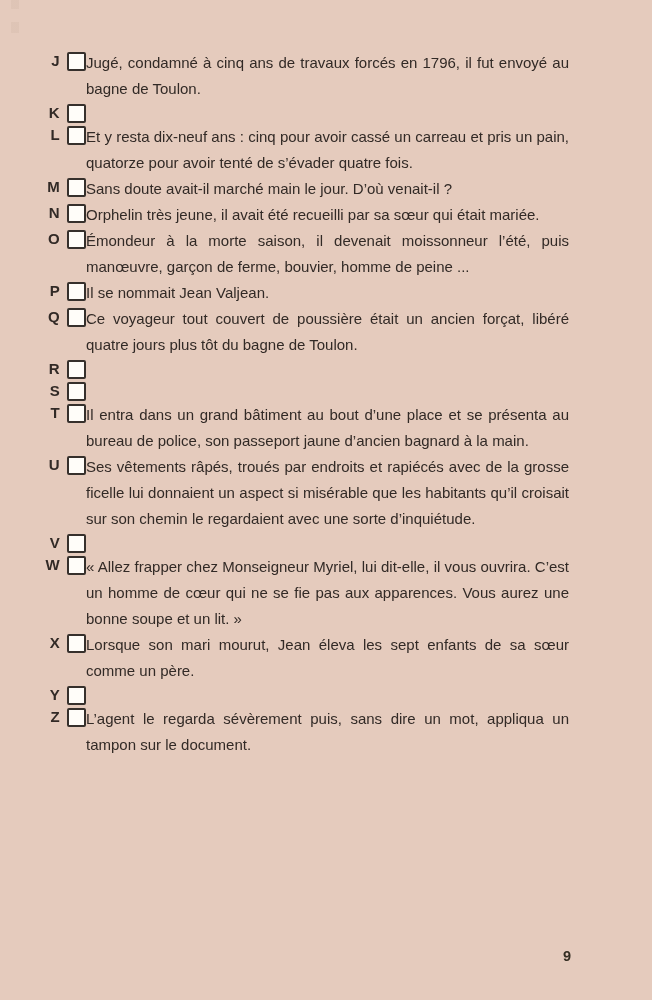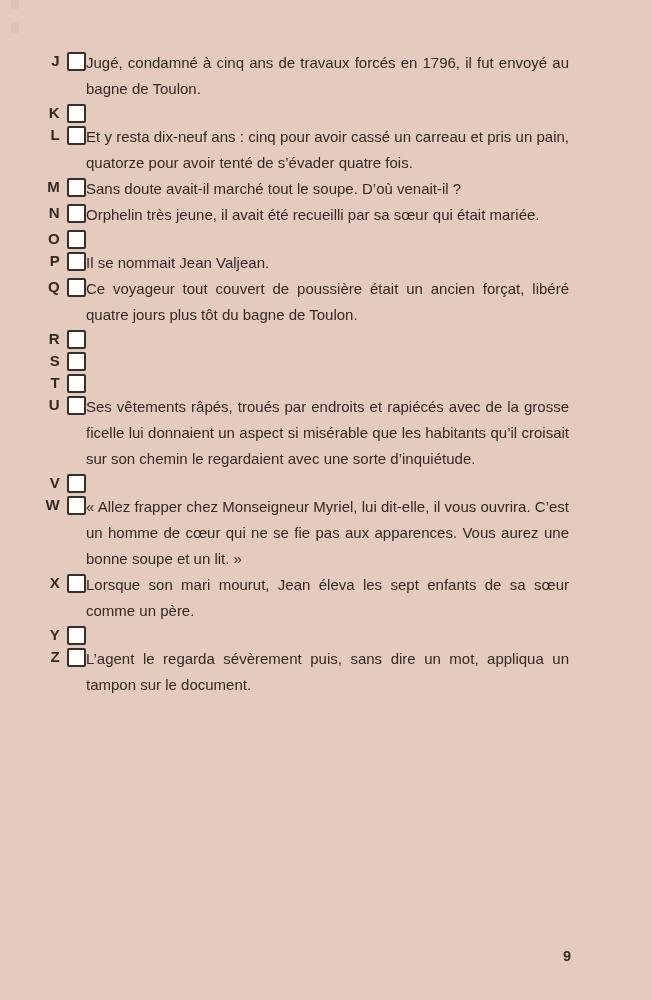--- a/index.html
+++ b/index.html
@@ -85,32 +85,33 @@
 
   <div class="row">
     <span class="letter">L</span>
     <span class="checkbox"></span>
     <p class="text">Et y resta dix-neuf ans : cinq pour avoir cassé un carreau et pris un pain, quatorze pour avoir tenté de s’évader quatre fois.</p>
   </div>
 
   <div class="row">
     <span class="letter">M</span>
     <span class="checkbox"></span>
-    <p class="text">Sans doute avait-il marché tout le soupe. D’où venait-il ?</p>
+    <p class="text">Sans doute avait-il marché main le jour. D’où venait-il ?</p>
   </div>
 
   <div class="row">
     <span class="letter">N</span>
     <span class="checkbox"></span>
     <p class="text">Orphelin très jeune, il avait été recueilli par sa sœur qui était mariée.</p>
   </div>
 
   <div class="row">
     <span class="letter">O</span>
     <span class="checkbox"></span>
+    <p class="text">Émondeur à la morte saison, il devenait moissonneur l’été, puis manœuvre, garçon de ferme, bouvier, homme de peine ...</p>
   </div>
 
   <div class="row">
     <span class="letter">P</span>
     <span class="checkbox"></span>
     <p class="text">Il se nommait Jean Valjean.</p>
   </div>
 
   <div class="row">
     <span class="letter">Q</span>
@@ -124,20 +125,21 @@
   </div>
 
   <div class="row">
     <span class="letter">S</span>
     <span class="checkbox"></span>
   </div>
 
   <div class="row">
     <span class="letter">T</span>
     <span class="checkbox"></span>
+    <p class="text">Il entra dans un grand bâtiment au bout d’une place et se présenta au bureau de police, son passeport jaune d’ancien bagnard à la main.</p>
   </div>
 
   <div class="row">
     <span class="letter">U</span>
     <span class="checkbox"></span>
     <p class="text">Ses vêtements râpés, troués par endroits et rapiécés avec de la grosse ficelle lui donnaient un aspect si misérable que les habitants qu’il croisait sur son chemin le regardaient avec une sorte d’inquiétude.</p>
   </div>
 
   <div class="row">
     <span class="letter">V</span>

